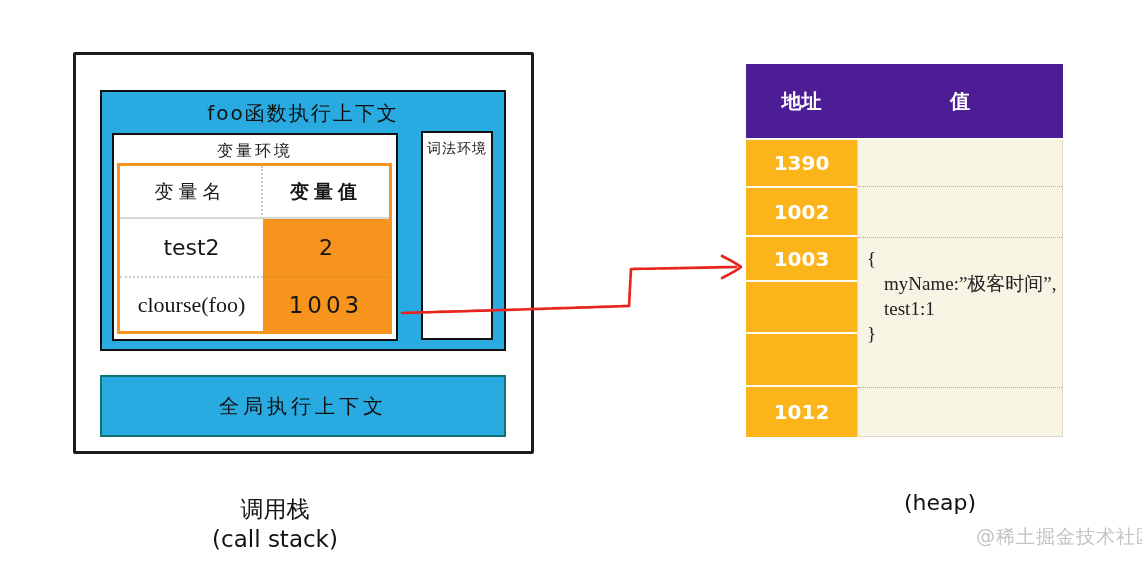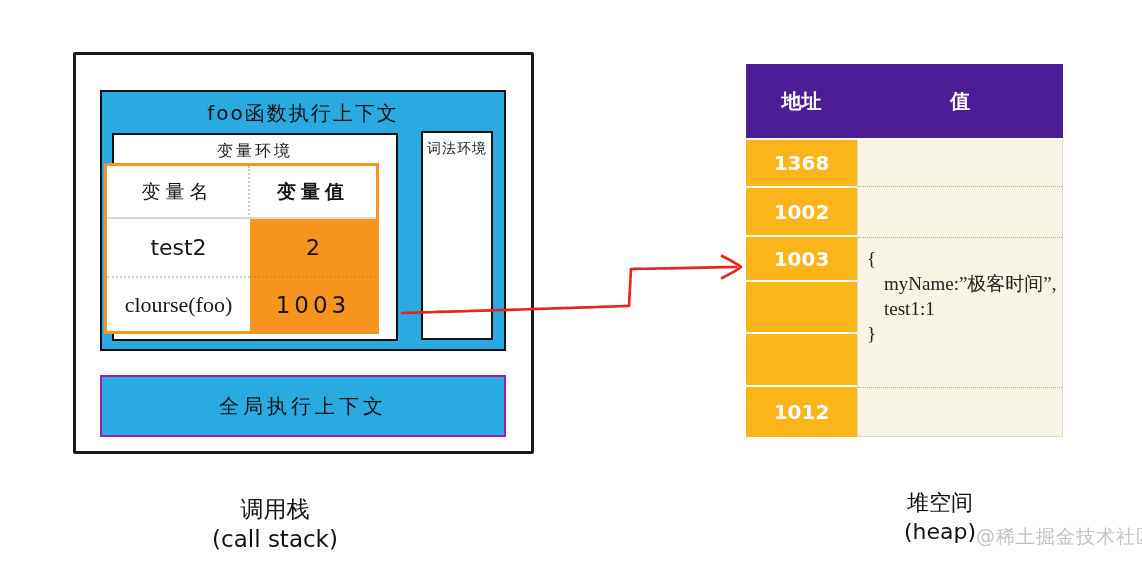--- a/index.html
+++ b/index.html
@@ -14,40 +14,40 @@
   .foo-context { position:absolute; left:100px; top:90px; width:406px; height:261px;
                  background:#29ABE2; border:2px solid #101010; }
   .foo-title { position:absolute; left:0; top:8px; width:100%; text-align:center;
                font-size:20px; letter-spacing:2px; color:#101010; }
 
   .var-env-box { position:absolute; left:112px; top:133px; width:286px; height:208px;
                  background:#ffffff; border:2px solid #101010; }
   .var-env-title { position:absolute; left:0; top:6px; width:100%; text-align:center;
                    font-size:16px; letter-spacing:3px; }
 
-  .var-table { position:absolute; left:104px; top:163px; width:275px; height:171px;
+  .var-table { position:absolute; left:117px; top:163px; width:275px; height:171px;
                border:3px solid #F7941D; display:grid;
                grid-template-columns:143px 1fr; grid-template-rows:53px 57px 1fr;
                background:#ffffff; }
   .var-table .cell { display:flex; align-items:center; justify-content:center; }
   .vt-h1 { border-right:2px dotted #c9c9c9; border-bottom:2px solid #d8d8d8;
            font-size:19px; letter-spacing:5px; }
   .vt-h2 { border-bottom:2px solid #d8d8d8; font-size:19px; letter-spacing:5px;font-weight:bold; }
   .vt-r1c1 { font-size:22px; }
   .vt-r1c2 { background:#F7941D; font-size:22px; }
   .vt-r2c1 { border-top:2px dotted #cfcfcf; font-size:22px;font-family:Liberation Serif, serif; }
   .vt-r2c2 { background:#F7941D; border-top:2px dotted #d98f1e; font-size:23px; letter-spacing:4px; }
 
   .lex-env-box { position:absolute; left:421px; top:131px; width:72px; height:209px;
                  background:#ffffff; border:2px solid #101010; }
   .lex-env-title { position:absolute; left:0; top:7px; width:100%; text-align:center;
                    font-size:14px; letter-spacing:1px; }
 
   .global-context { position:absolute; left:100px; top:375px; width:406px; height:62px;
-                    background:#29ABE2; border:2px solid #a21caf;
+                    background:#29ABE2; border:2px solid #0f766e;
                     display:flex; align-items:center; justify-content:center;
                     font-size:20px; letter-spacing:4px; color:#101010; }
 
   .call-stack-label { position:absolute; left:155px; top:494px; width:240px; text-align:center;
                       font-size:23px; line-height:30px; color:#111; }
 
   
   .heap-table { position:absolute; left:746px; top:64px; width:317px; height:373px;
                 display:grid; grid-template-columns:111px 206px;
                 grid-template-rows:76px 48px 49px 45px 52px 53px 50px; }
@@ -110,42 +110,41 @@
 
   <div class="call-stack-label">
     <div>调用栈</div>
     <div>(call stack)</div>
   </div>
 
   <div class="heap-table">
     <div class="heap-th">地址</div>
     <div class="heap-th">值</div>
 
-    <div class="addr-cell">1368</div>
+    <div class="addr-cell">1390</div>
     <div class="addr-cell">1002</div>
     <div class="addr-cell">1003</div>
     <div class="addr-cell"></div>
     <div class="addr-cell"></div>
     <div class="addr-cell addr-last">1012</div>
 
     <div class="heap-values">
       <div class="dot-sep sep-a"></div>
       <div class="dot-sep sep-b"></div>
       <div class="dot-sep sep-c"></div>
       <div class="heap-object">
         <div>{</div>
         <div class="indent">myName:”极客时间”,</div>
         <div class="indent">test1:1</div>
         <div>}</div>
       </div>
     </div>
   </div>
 
   <div class="heap-label">
-    <div>堆空间</div>
     <div>(heap)</div>
   </div>
 
   <div class="watermark">@稀土掘金技术社区</div>
 
   <svg class="arrow-layer" viewBox="0 0 1142 564" xmlns="http://www.w3.org/2000/svg">
     <path d="M402,313 L520,309.5 L629,306 L631,269 L736,267" fill="none" stroke="#E8251C" stroke-width="2.7" stroke-linecap="round" stroke-linejoin="round" stroke-dasharray="10 1.6"></path>
     <path d="M722,256 C731,260.5 738,264.5 741,267 C738,269.5 731,273.5 722,278" fill="none" stroke="#E8251C" stroke-width="2.7" stroke-linecap="round" stroke-linejoin="round"></path>
   </svg>
 

